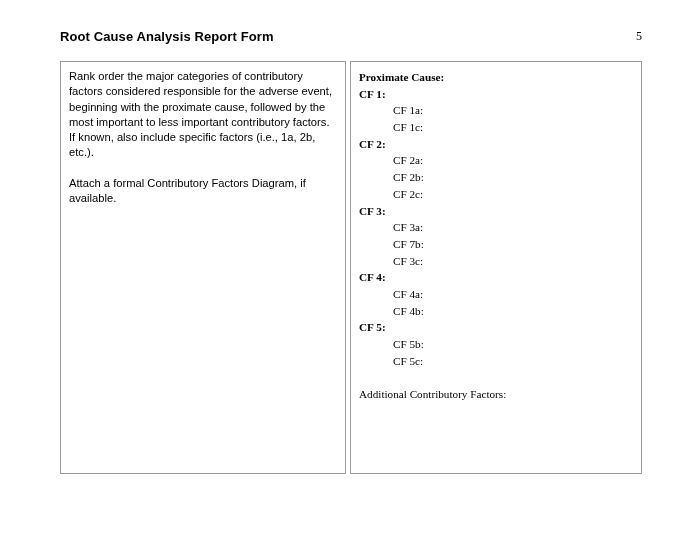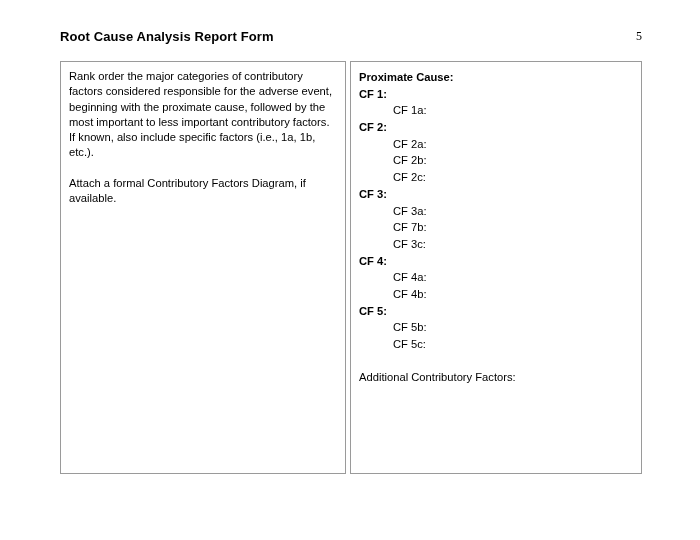--- a/index.html
+++ b/index.html
@@ -84,20 +84,21 @@
 
   
   .factors {
     padding: 7px 0 0 8px;
   }
   .factor-line {
     font-size: 11.2px;
     line-height: 16.7px;
     height: 16.7px;
     white-space: nowrap;
+    font-family: Liberation Serif, serif;
   }
   .factor-line.level-head {
     font-weight: bold;
     padding-left: 0;
   }
   .factor-line.level-sub {
     font-weight: normal;
     padding-left: 34px;
   }
   .factor-line.level-plain {
@@ -113,31 +114,32 @@
 
 <div class="page-header">
   <div class="header-title">Root Cause Analysis Report Form</div>
   <div class="header-page-number">5</div>
 </div>
 
 <div class="form-area">
 
   <div class="box box-left">
     <div class="instructions">
-      <p class="instr-para">Rank order the major categories of contributory factors considered responsible for the adverse event, beginning with the proximate cause, followed by the most important to less important contributory factors.   If known, also include specific factors (i.e., 1a, 1b, etc.).</p>
+      <p class="instr-para">Rank order the major categories of contributory factors considered responsible for the adverse event, beginning with the proximate cause, followed by the most important to less important contributory factors.   If known, also include specific factors (i.e., 1a, 2b, etc.).</p>
       <div class="instr-gap"></div>
       <p class="instr-para">Attach a formal Contributory Factors Diagram, if available.</p>
     </div>
   </div>
 
   <div class="box box-right">
     <div class="factors" id="factors-list">
         <div class="factor-line level-head">Proximate Cause:</div>
         <div class="factor-line level-head">CF 1:</div>
         <div class="factor-line level-sub">CF 1a:</div>
+        <div class="factor-line level-sub">CF 1c:</div>
         <div class="factor-line level-head">CF 2:</div>
         <div class="factor-line level-sub">CF 2a:</div>
         <div class="factor-line level-sub">CF 2b:</div>
         <div class="factor-line level-sub">CF 2c:</div>
         <div class="factor-line level-head">CF 3:</div>
         <div class="factor-line level-sub">CF 3a:</div>
         <div class="factor-line level-sub">CF 7b:</div>
         <div class="factor-line level-sub">CF 3c:</div>
         <div class="factor-line level-head">CF 4:</div>
         <div class="factor-line level-sub">CF 4a:</div>

